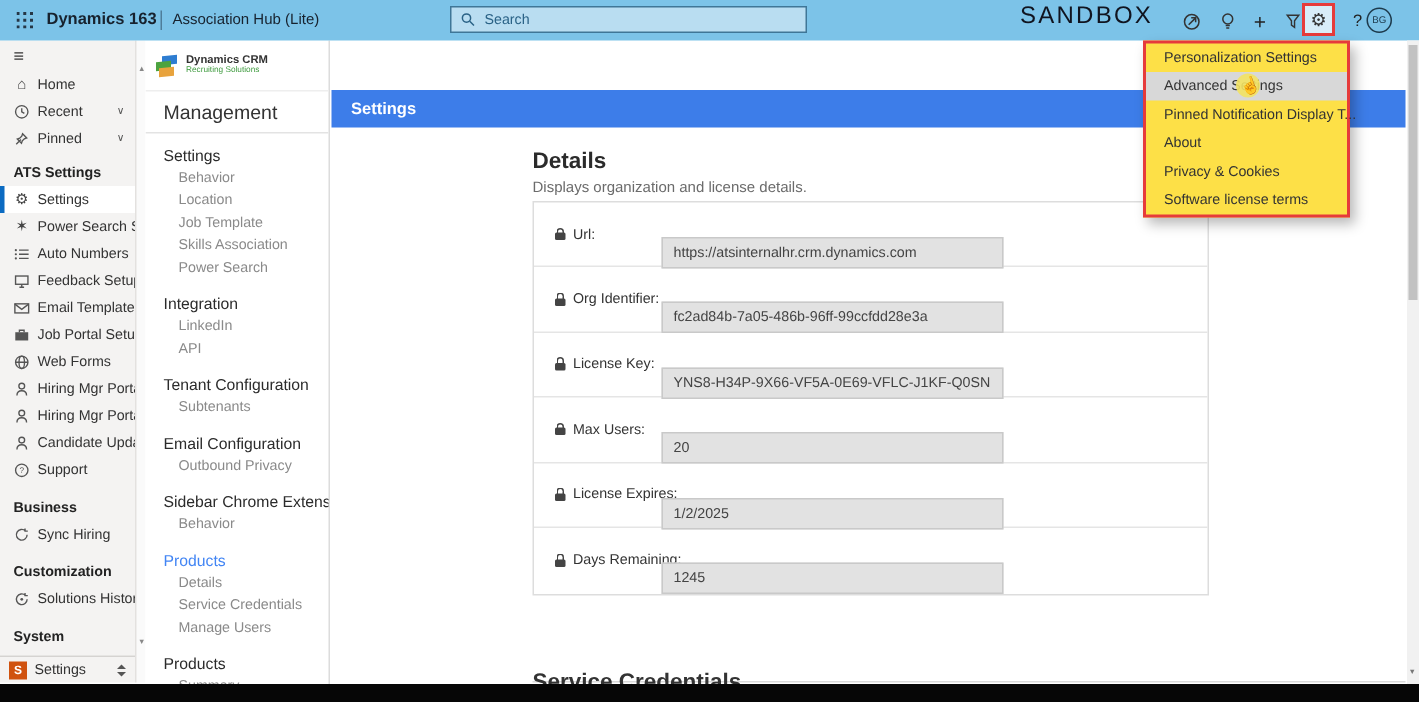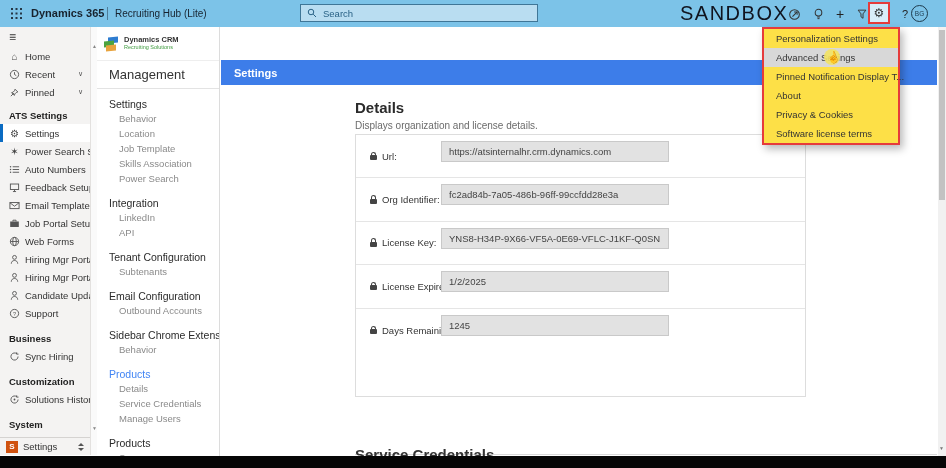--- a/index.html
+++ b/index.html
@@ -16,21 +16,21 @@
   .topbar{position:absolute;left:0;top:0;width:946px;height:27px;background:#7cc3e8;z-index:20;}
   .waffle{position:absolute;left:11px;top:8px;}
   .brand{position:absolute;left:31px;top:7px;font-size:11px;font-weight:bold;color:#17222e;white-space:nowrap;}
   .tb-div{position:absolute;left:107px;top:7px;width:1px;height:13px;background:rgba(23,40,60,.45);}
   .appname{position:absolute;left:115px;top:8px;font-size:10px;color:#17222e;white-space:nowrap;}
   .tb-search{position:absolute;left:300px;top:4px;width:238px;height:18px;background:#b9ddf1;
     border:1px solid #3f7697;box-sizing:border-box;display:flex;align-items:center;padding-left:6px;gap:4px;}
   .tb-search input{border:none;background:transparent;outline:none;width:190px;
     font-size:9.5px;color:#1f5876;font-family:inherit;}
   .tb-search input::placeholder{color:#2a6286;opacity:1;}
-  .sandbox{position:absolute;left:680px;top:2px;font-size:20px;font-weight:300;letter-spacing:1.5px;color:#10141f;}
+  .sandbox{position:absolute;left:680px;top:2px;font-size:16px;font-weight:300;letter-spacing:1.5px;color:#10141f;}
   .tbi{position:absolute;top:6px;width:16px;height:16px;display:flex;align-items:center;justify-content:center;
     font-size:12px;color:#222;}
   .gear-btn{position:absolute;left:868px;top:2px;width:22px;height:22px;background:#d8edf9;
     border:2px solid #e63b3b;box-sizing:border-box;display:flex;align-items:center;justify-content:center;
     font-size:12px;color:#333;line-height:1;}
   .avatar{position:absolute;left:911px;top:5px;width:17px;height:17px;border:1px solid #1d3a4c;border-radius:50%;
     display:flex;align-items:center;justify-content:center;font-size:6.5px;color:#1d3a4c;box-sizing:border-box;}
 
   
   .menu{position:absolute;left:762px;top:27px;width:138px;background:#fde047;border:2px solid #e63b3b;
@@ -90,21 +90,21 @@
   .card{position:absolute;left:355px;top:134px;width:451px;height:263px;border:1px solid #ddd;
     box-sizing:border-box;background:#fff;}
   .row{height:43.4px;position:relative;border-bottom:1px solid #e5e5e5;box-sizing:border-box;}
   .row:last-child{border-bottom:none;}
   .row-label{position:absolute;left:13px;top:0;height:100%;display:flex;align-items:center;gap:5px;
     font-size:9.5px;color:#333;white-space:nowrap;}
   .lockwrap{width:8px;display:flex;justify-content:center;}
   .lock{position:relative;width:7px;height:5px;background:#444;border-radius:1px;margin-top:3px;}
   .lock::before{content:"";position:absolute;left:1px;top:-3.5px;width:3px;height:3.5px;
     border:1px solid #444;border-bottom:none;border-radius:2.5px 2.5px 0 0;}
-  .fld{position:absolute;left:85px;top:6px;width:228px;height:21px;background:#e2e2e2;
+  .fld{position:absolute;left:85px;top:23px;width:228px;height:21px;background:#e2e2e2;
     border:1px solid #c9c9c9;font-size:9.5px;color:#444;padding:0 7px;box-sizing:border-box;font-family:inherit;}
   .next-line{position:absolute;left:355px;top:454px;width:582px;border-top:1px solid #d9d9d9;}
   .next-head{position:absolute;left:355px;top:446px;font-size:15px;font-weight:bold;color:#333;}
 
   
   .vscroll{position:absolute;left:938px;top:27px;width:8px;height:429px;background:#f1f1f1;z-index:25;}
   .vthumb{position:absolute;left:1px;top:3px;width:6px;height:170px;background:#c2c2c2;}
   .varrow{position:absolute;left:1px;top:418px;font-size:5px;color:#777;}
   .blackbar{position:absolute;left:0;top:456px;width:946px;height:12px;background:#060606;z-index:30;}
 </style>
@@ -120,23 +120,23 @@
           <rect x="9" y="0" width="2" height="2"></rect>
         <rect x="0" y="4.5" width="2" height="2"></rect>
           <rect x="4.5" y="4.5" width="2" height="2"></rect>
           <rect x="9" y="4.5" width="2" height="2"></rect>
         <rect x="0" y="9" width="2" height="2"></rect>
           <rect x="4.5" y="9" width="2" height="2"></rect>
           <rect x="9" y="9" width="2" height="2"></rect>
       </g>
     </svg>
   </span>
-  <span class="brand">Dynamics 365</span>
+  <span class="brand">Dynamics 163</span>
   <span class="tb-div"></span>
-  <span class="appname">Recruiting Hub (Lite)</span>
+  <span class="appname">Association Hub (Lite)</span>
 
   <div class="tb-search">
     <span>
       <svg width="10" height="10" viewBox="0 0 12 12">
         <circle cx="4.8" cy="4.8" r="3.3" fill="none" stroke="#2a6286" stroke-width="1.2"></circle>
         <line x1="7.4" y1="7.4" x2="10.8" y2="10.8" stroke="#2a6286" stroke-width="1.2"></line>
       </svg>
     </span>
     <input placeholder="Search" style="">
   </div>
@@ -362,21 +362,21 @@
     <div class="sn-sub">API</div>
   </div>
 
   <div class="sn-section">
     <div class="sn-head">Tenant Configuration</div>
     <div class="sn-sub">Subtenants</div>
   </div>
 
   <div class="sn-section">
     <div class="sn-head">Email Configuration</div>
-    <div class="sn-sub">Outbound Accounts</div>
+    <div class="sn-sub">Outbound Privacy</div>
   </div>
 
   <div class="sn-section">
     <div class="sn-head">Sidebar Chrome Extension</div>
     <div class="sn-sub">Behavior</div>
   </div>
 
   <div class="sn-section">
     <div class="sn-head active">Products</div>
     <div class="sn-sub">Details</div>
@@ -419,20 +419,29 @@
     <input class="fld" readonly="" value="fc2ad84b-7a05-486b-96ff-99ccfdd28e3a" style="">
   </div>
   <div class="row">
     <span class="row-label">
       <span class="lockwrap">
           <span class="lock"></span>
         </span>
       <span>License Key:</span>
     </span>
     <input class="fld" readonly="" value="YNS8-H34P-9X66-VF5A-0E69-VFLC-J1KF-Q0SN" style="">
+  </div>
+  <div class="row">
+    <span class="row-label">
+      <span class="lockwrap">
+          <span class="lock"></span>
+        </span>
+      <span>Max Users:</span>
+    </span>
+    <input class="fld" readonly="" value="20" style="">
   </div>
   <div class="row">
     <span class="row-label">
       <span class="lockwrap">
           <span class="lock"></span>
         </span>
       <span>License Expires:</span>
     </span>
     <input class="fld" readonly="" value="1/2/2025" style="">
   </div>

